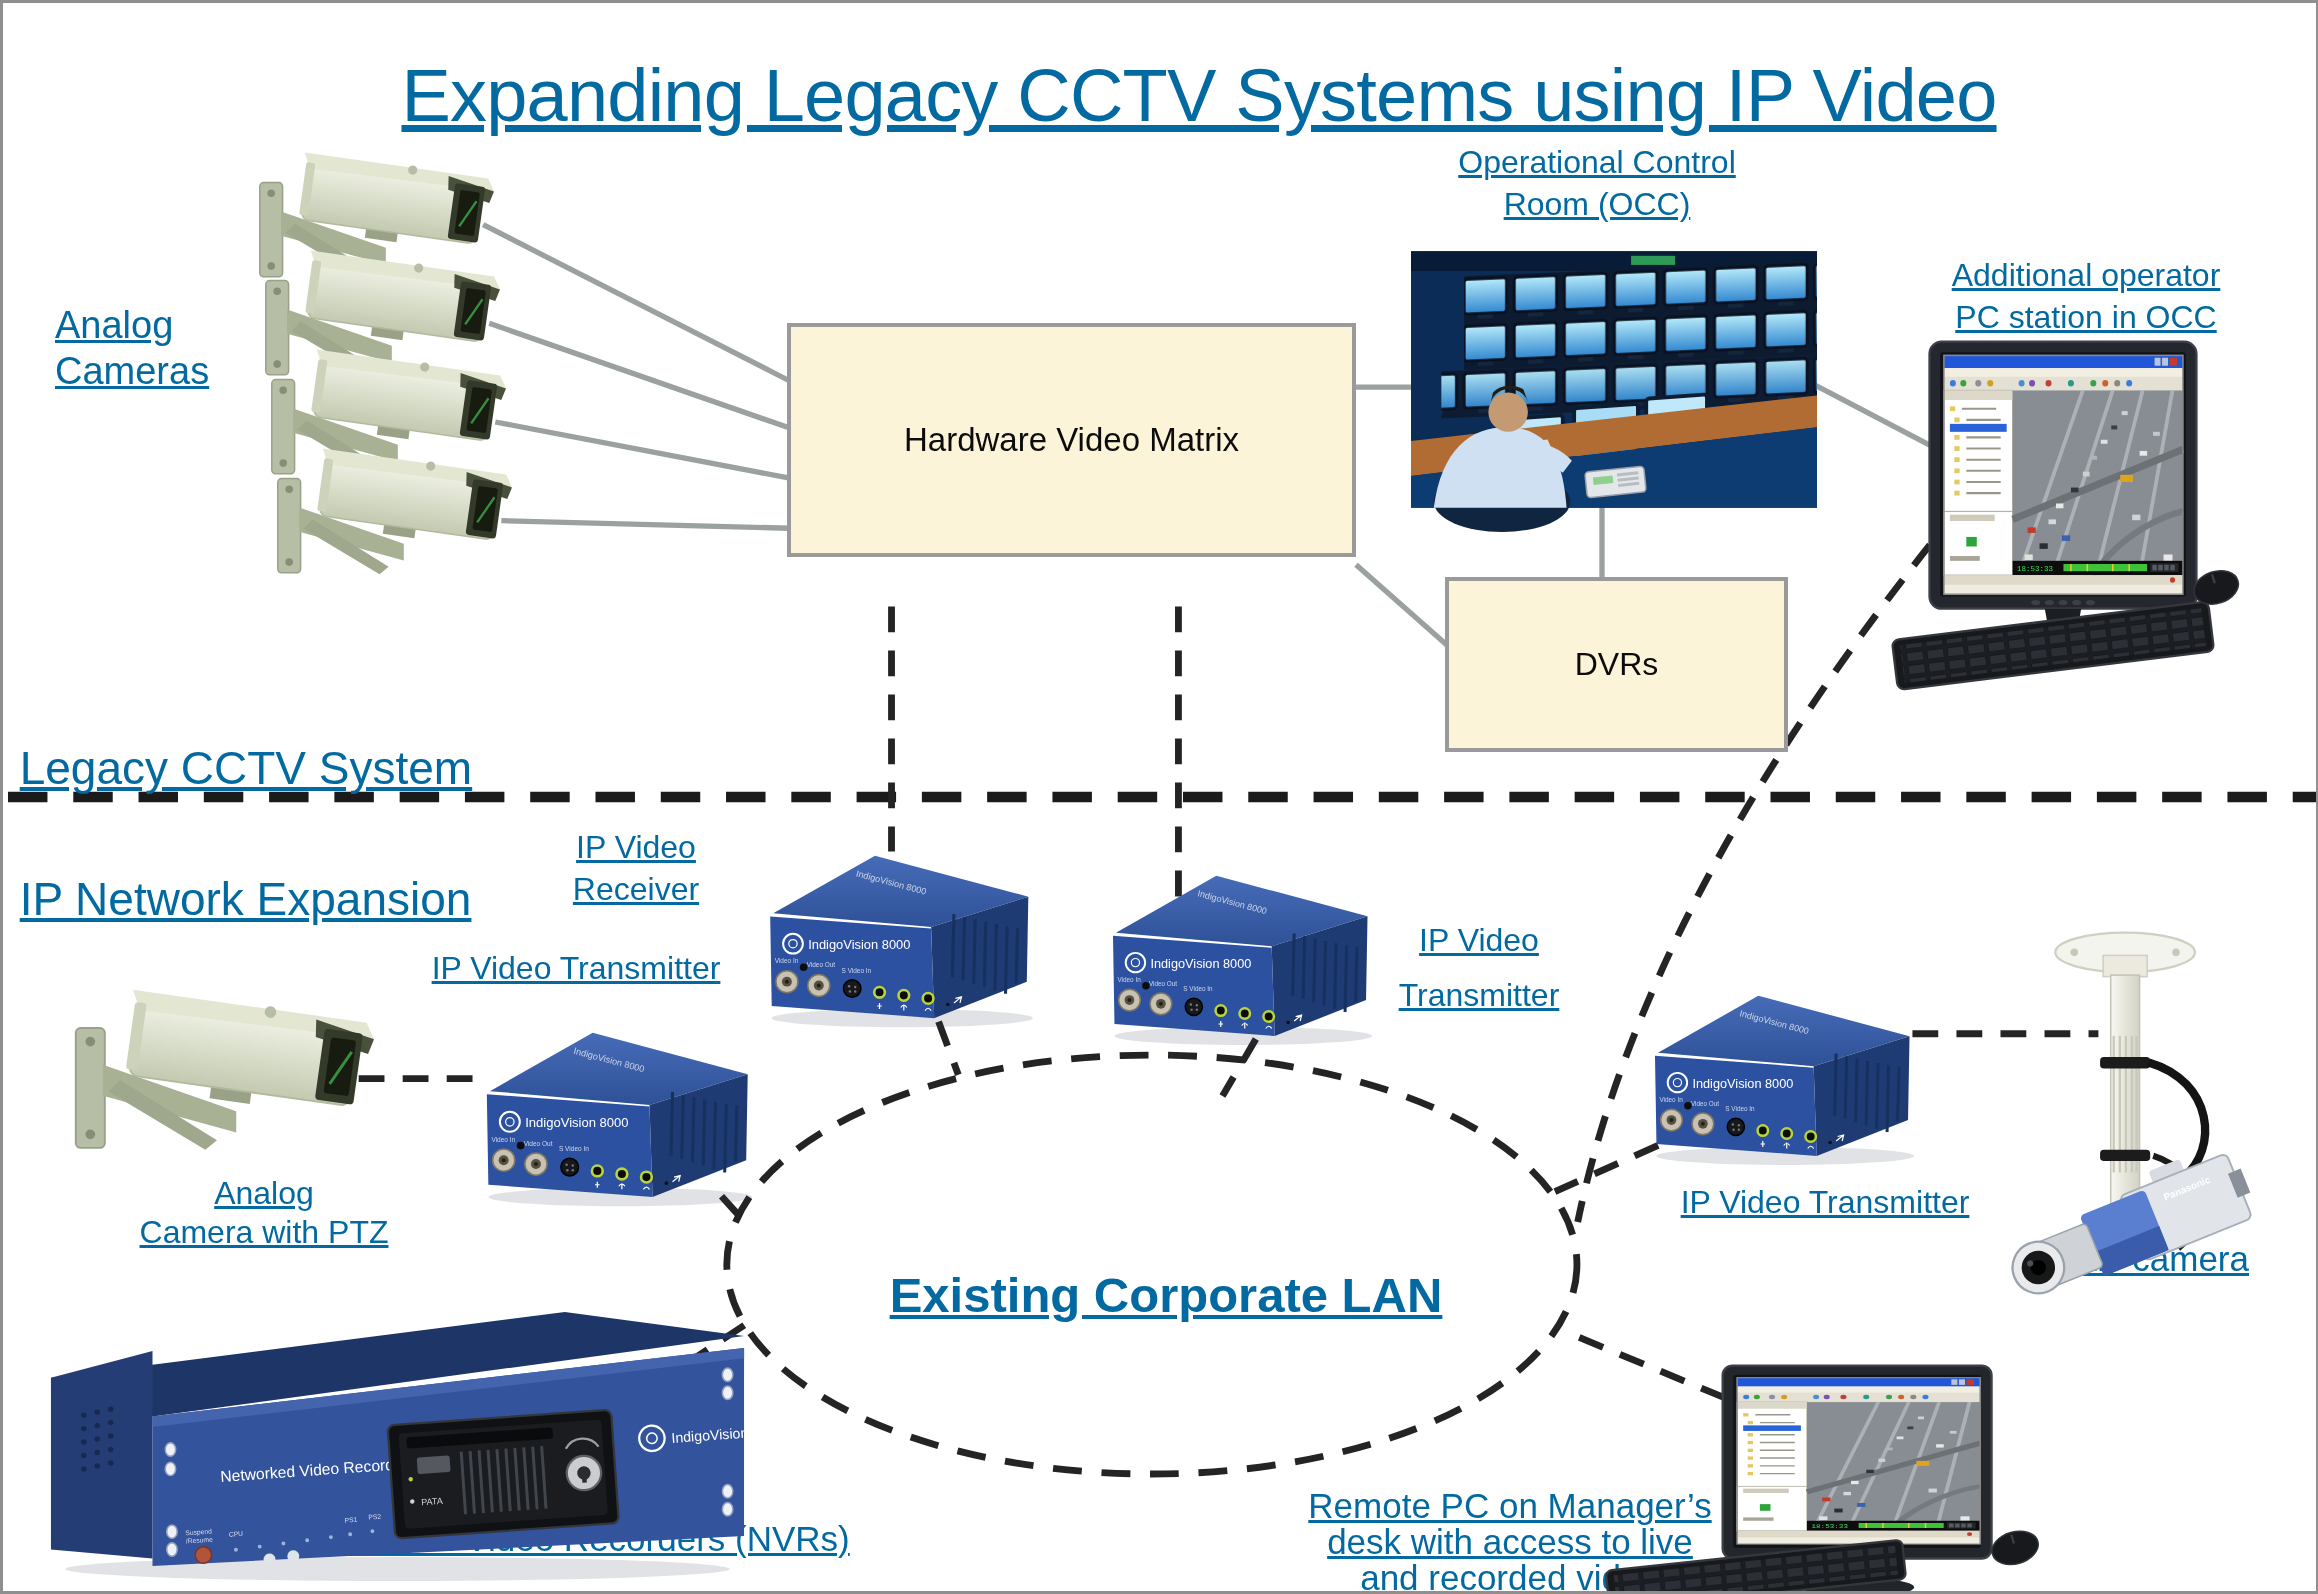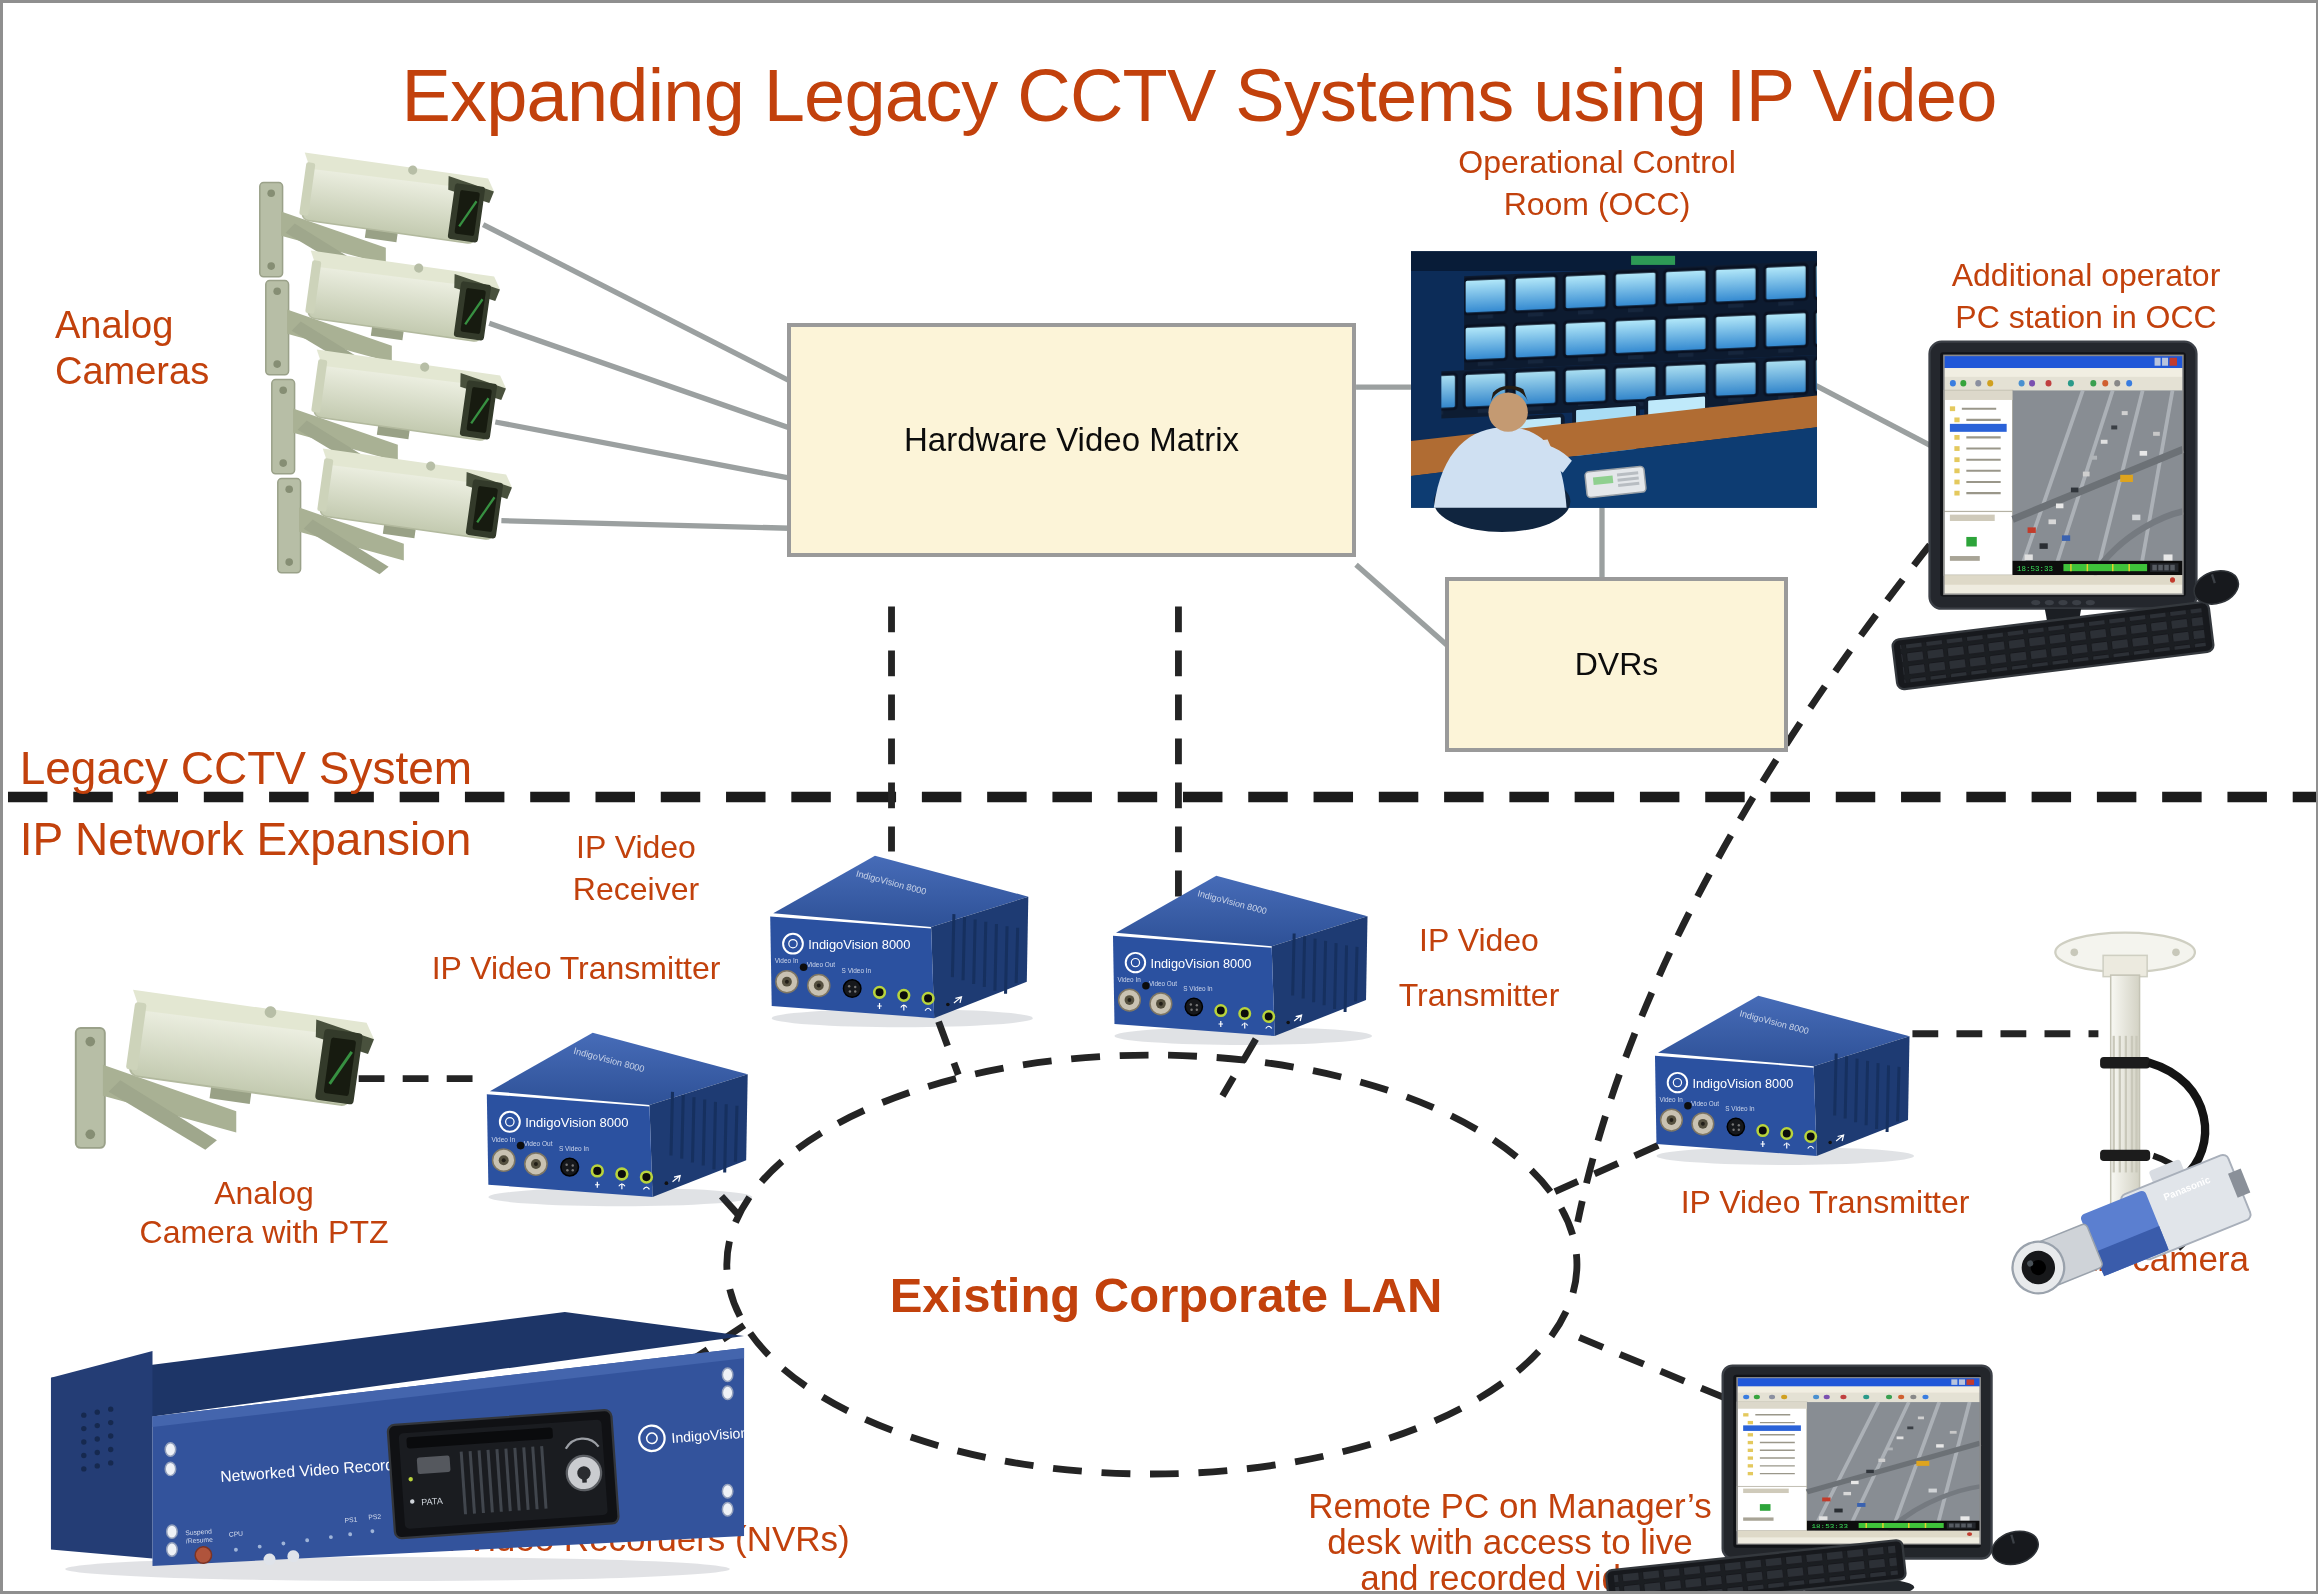--- a/index.html
+++ b/index.html
@@ -1,21 +1,21 @@
 <!DOCTYPE html>
 <html style="font-size:12px"><head>
 <meta charset="utf-8">
 <style>
   html,body{margin:0;padding:0;background:#ffffff;}
   .page{
     position:relative; width:2319px; height:1594px; background:#ffffff;
     border:3px solid #8f8f8f; box-sizing:border-box; overflow:hidden;
     font-family:"Liberation Sans", sans-serif; color:#111;
   }
-  .lbl{position:absolute; white-space:nowrap; color:#c2410c;}
+  .lbl{position:absolute; white-space:nowrap; color:#0369a1;text-decoration:underline;}
   .center{transform:translateX(-50%); text-align:center;}
   .title{font-size:74px; letter-spacing:-0.8px;}
   .sec{font-size:46px;}
   .node{font-size:32px; line-height:42px;}
   .node.wide{line-height:55px;}
   .lan-label{font-size:49px; font-weight:bold;margin-top:28px;}
   .small-node{font-size:35px; line-height:36px;}
   .box{
     position:absolute; background:#fcf4d8; border:4.6px solid #9a9a9a;
     display:flex; align-items:center; justify-content:center; box-sizing:border-box;
@@ -255,21 +255,21 @@
     <div>Additional operator</div>
     <div>PC station in OCC</div>
   </div>
 
   <div class="lbl z2" style="left:52px; top:299px; font-size:38px; line-height:46px;">
     <div>Analog</div>
     <div>Cameras</div>
   </div>
 
   <div class="lbl sec z2" style="left:16.7px; top:738px;">Legacy CCTV System</div>
-  <div class="lbl sec z2" style="left:16.7px; top:809px;">IP Network Expansion</div>
+  <div class="lbl sec z2" style="left:16.7px; top:869px;">IP Network Expansion</div>
 
   <div class="box z2" style="left:784px; top:320px; width:569px; height:234px;">
     <span class="bt">Hardware Video Matrix</span>
   </div>
 
   <div class="box dvr z2" style="left:1442px; top:574px; width:343px; height:175px;">
     <span class="bt">DVRs</span>
   </div>
 
   <div class="lbl node center z2" style="left:633px; top:823px;">

